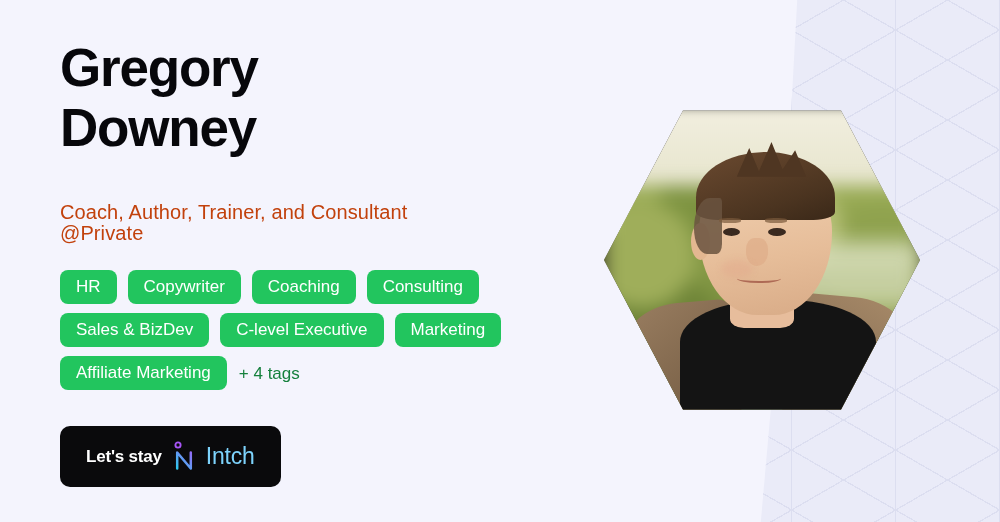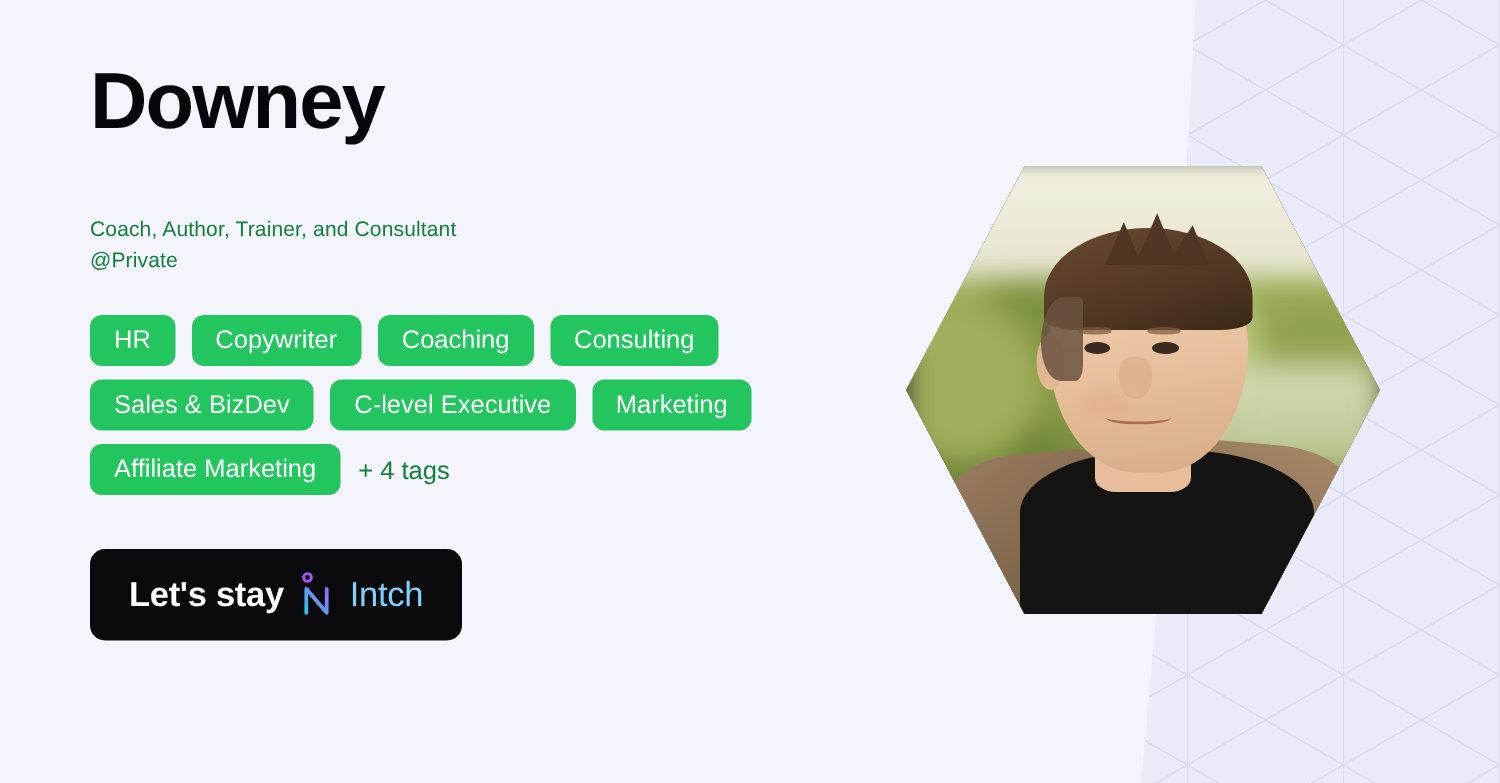--- a/index.html
+++ b/index.html
@@ -47,23 +47,23 @@
     font-size:53px;
     line-height:60px;
     font-weight:700;
     letter-spacing:-1.2px;
     color:#07070b;
   }
   .name span { display:block; }
 
   .subtitle {
     margin-top:44px;
-    font-size:14px;
+    font-size:20px;
     line-height:21px;
-    color:#15803d;
+    color:#c2410c;
     letter-spacing:.1px;
     max-width:430px;
   }
   .subtitle .line2 { display:block; }
 
   
   .tags {
     margin-top:26px;
     display:flex; flex-wrap:wrap;
     gap:9px 11px;
@@ -94,21 +94,21 @@
     align-items:center;
     gap:9px;
     background:#0a0a0c;
     border:none;
     border-radius:10px;
     padding:15px 26px 16px;
     cursor:pointer;
   }
   .cta-label {
     color:#ffffff;
-    font-size:23px;
+    font-size:17px;
     font-weight:700;
     letter-spacing:-.2px;
     line-height:1;
   }
   .cta-brand {
     color:#7dd3fc;
     font-size:23px;
     font-weight:400;
     letter-spacing:-.2px;
     line-height:1;
@@ -286,20 +286,21 @@
         <div class="nose"></div>
         <div class="cheek"></div>
         <div class="mouth"></div>
       </div>
     </div>
   </div>
 
   <div class="content">
 
     <h1 class="name">
+      <span>Gregory</span>
       <span>Downey</span>
     </h1>
 
     <p class="subtitle">
       <span>Coach, Author, Trainer, and Consultant</span>
       <span class="line2">@Private</span>
     </p>
 
     <div class="tags">
       <span class="tag">HR</span>

